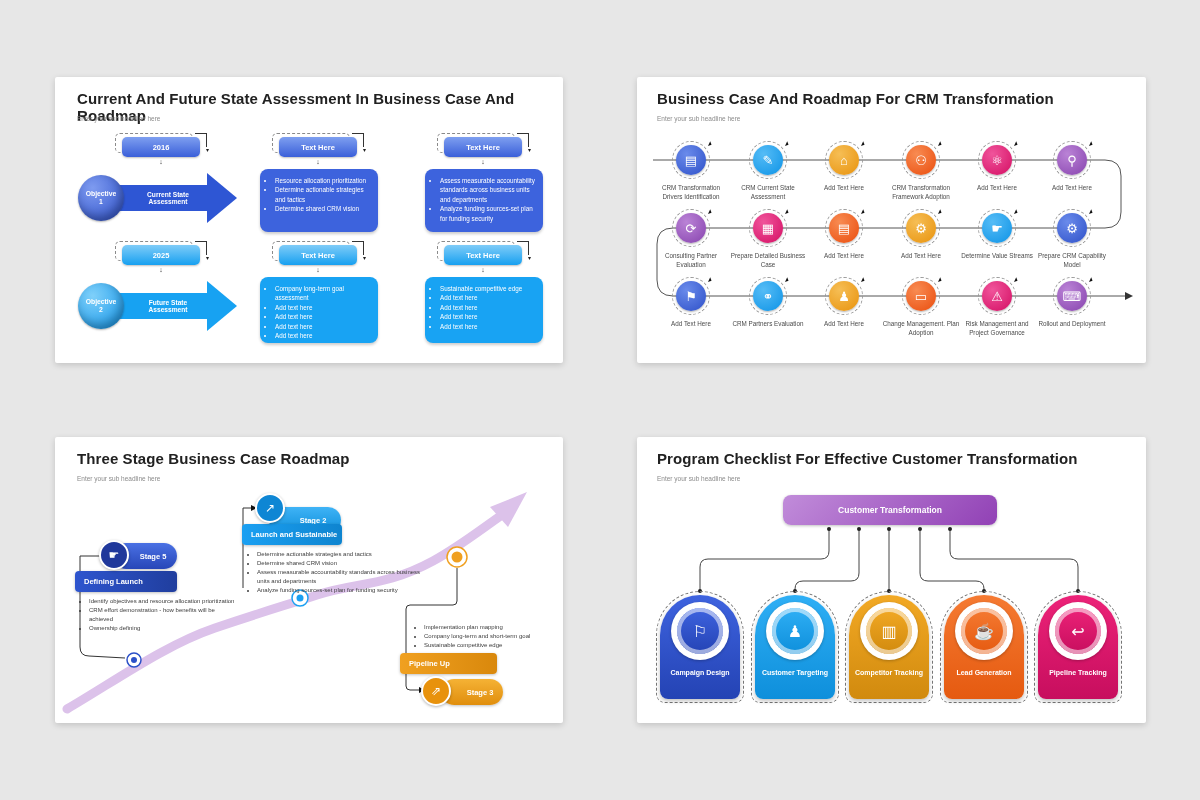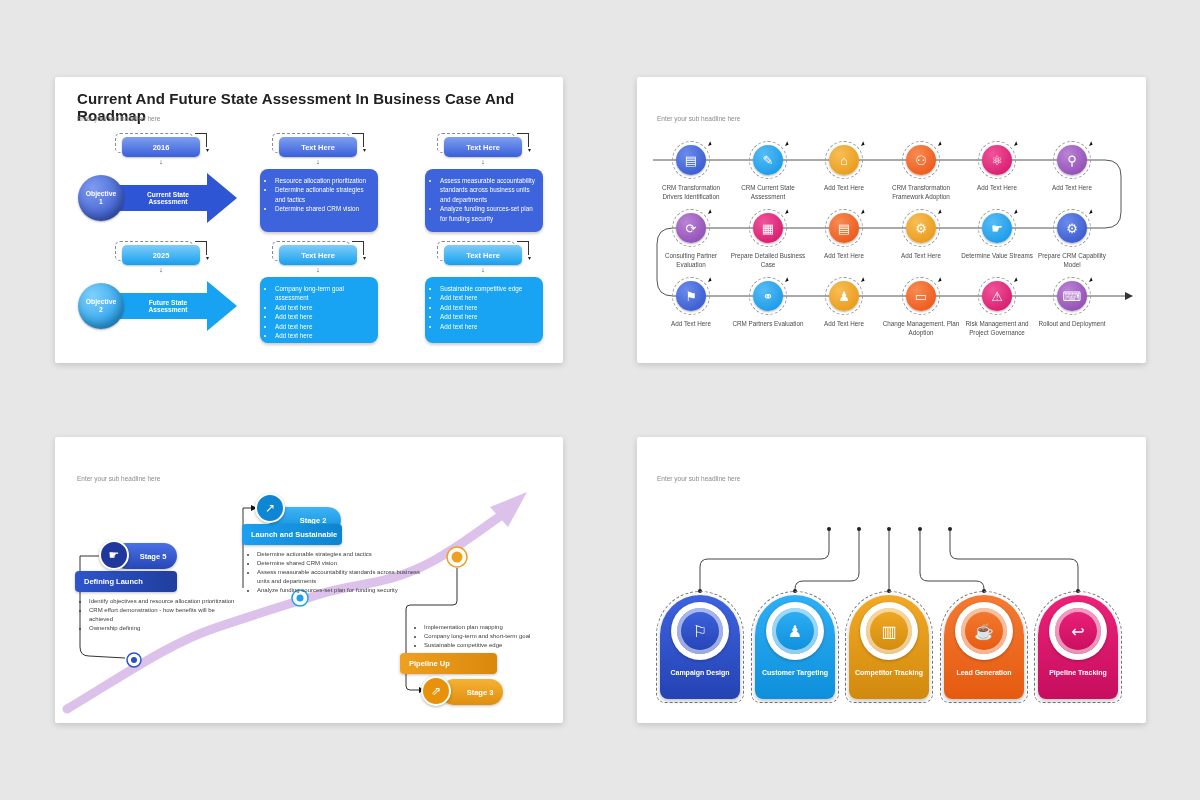--- a/index.html
+++ b/index.html
@@ -183,20 +183,21 @@
       <li>Sustainable competitive edge</li>
       <li>Add text here</li>
       <li>Add text here</li>
       <li>Add text here</li>
       <li>Add text here</li>
     </ul>
   </div>
 </div>
 
 <div class="slide" id="slide2">
+  <div class="s-title" style="left:20px">Business Case And Roadmap For CRM Transformation</div>
   <div class="s-sub" style="left:20px">Enter your sub headline here</div>
 
   <svg class="s2svg" width="509" height="286" viewBox="0 0 509 286">
     <path d="M 16 83 H 468 Q 484 83 484 99 V 135 Q 484 151 468 151 H 36 Q 20 151 20 167 V 203 Q 20 219 36 219 H 488" fill="none" stroke="#555" stroke-width="1"></path>
     <polygon points="488,215 496,219 488,223" fill="#333"></polygon>
   </svg>
 
   <div class="s2step" style="left:35px;top:64px">
     <span class="disc d-blue">
         <span class="glyph">▤</span>
@@ -303,20 +304,21 @@
   </div>
   <div class="s2step" style="left:416px;top:200px">
     <span class="disc d-purple">
         <span class="glyph">⌨</span>
       </span>
     <div class="s2lbl">Rollout and Deployment</div>
   </div>
 </div>
 
 <div class="slide" id="slide3">
+  <div class="s-title">Three Stage Business Case Roadmap</div>
   <div class="s-sub">Enter your sub headline here</div>
 
   <svg class="s3svg" width="508" height="286" viewBox="0 0 508 286">
     <path d="M 12 272 C 60 244 110 208 160 191 C 210 174 232 168 262 158 C 302 145 330 150 378 124 C 402 111 424 94 444 80" fill="none" stroke="#dcc2ea" stroke-width="9" stroke-linecap="round"></path>
     <polygon points="472,55 453,90 435,70" fill="#dcc2ea"></polygon>
 
     <path d="M 46 119 L 25 119 L 25 210 Q 25 219 34 219 L 70 221" fill="none" stroke="#333" stroke-width="1"></path>
     <polygon points="46,116 52,119 46,122" fill="#111"></polygon>
     <path d="M 196 71 L 188 71 L 188 151" fill="none" stroke="#333" stroke-width="1"></path>
     <polygon points="196,68 202,71 196,74" fill="#111"></polygon>
@@ -366,22 +368,24 @@
         <li>Sustainable competitive edge</li>
       </ul>
     </div>
     <div class="stg-hdr hdr-amb" style="left:345px;top:216px;width:97px">Pipeline Up</div>
     <div class="stg-pill pill-amb" style="left:386px;top:242px;width:62px">Stage 3</div>
     <div class="stg-ic ic-amb" style="left:366px;top:239px">⇗</div>
   </div>
 </div>
 
 <div class="slide" id="slide4">
+  <div class="s-title" style="left:20px">Program Checklist For Effective Customer Transformation</div>
   <div class="s-sub" style="left:20px">Enter your sub headline here</div>
 
+  <div class="s4hdr">Customer Transformation</div>
 
   <svg class="s4svg" width="509" height="286" viewBox="0 0 509 286">
     <g fill="none" stroke="#444" stroke-width="1">
       <path d="M192 92 V114 Q192 122 184 122 H71 Q63 122 63 130 V154"></path>
       <path d="M222 92 V136 Q222 144 214 144 H166 Q158 144 158 152 V154"></path>
       <path d="M252 92 V154"></path>
       <path d="M283 92 V136 Q283 144 291 144 H339 Q347 144 347 152 V154"></path>
       <path d="M313 92 V114 Q313 122 321 122 H433 Q441 122 441 130 V154"></path>
     </g>
     <g fill="#222">

